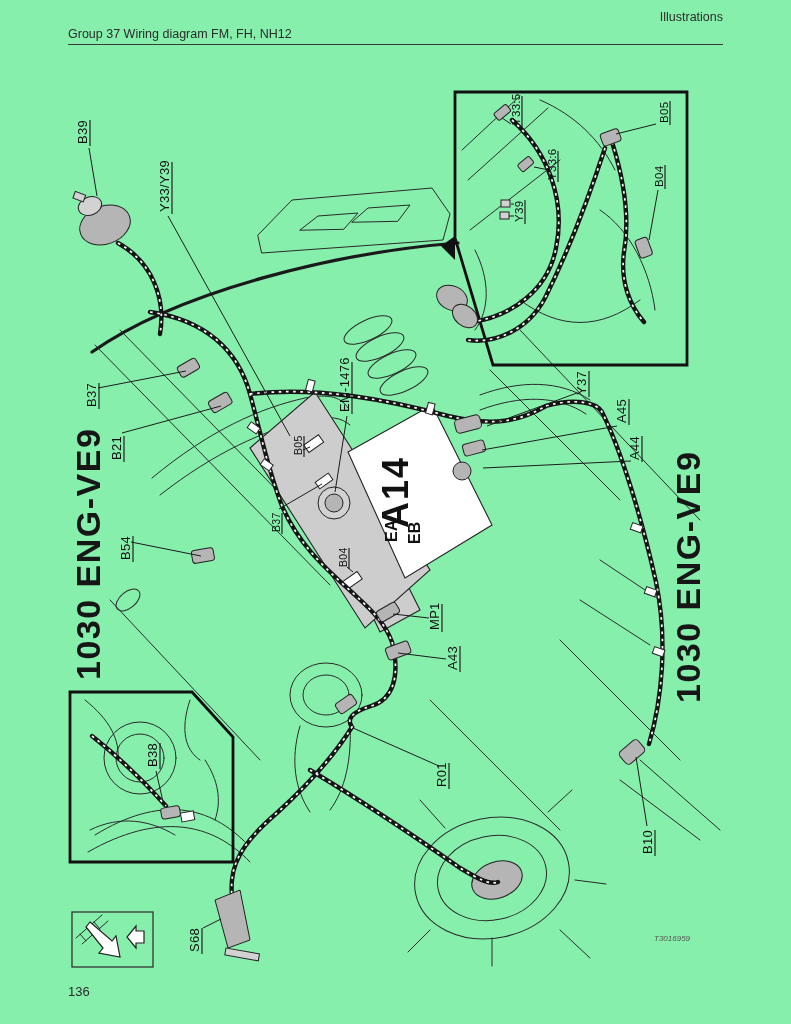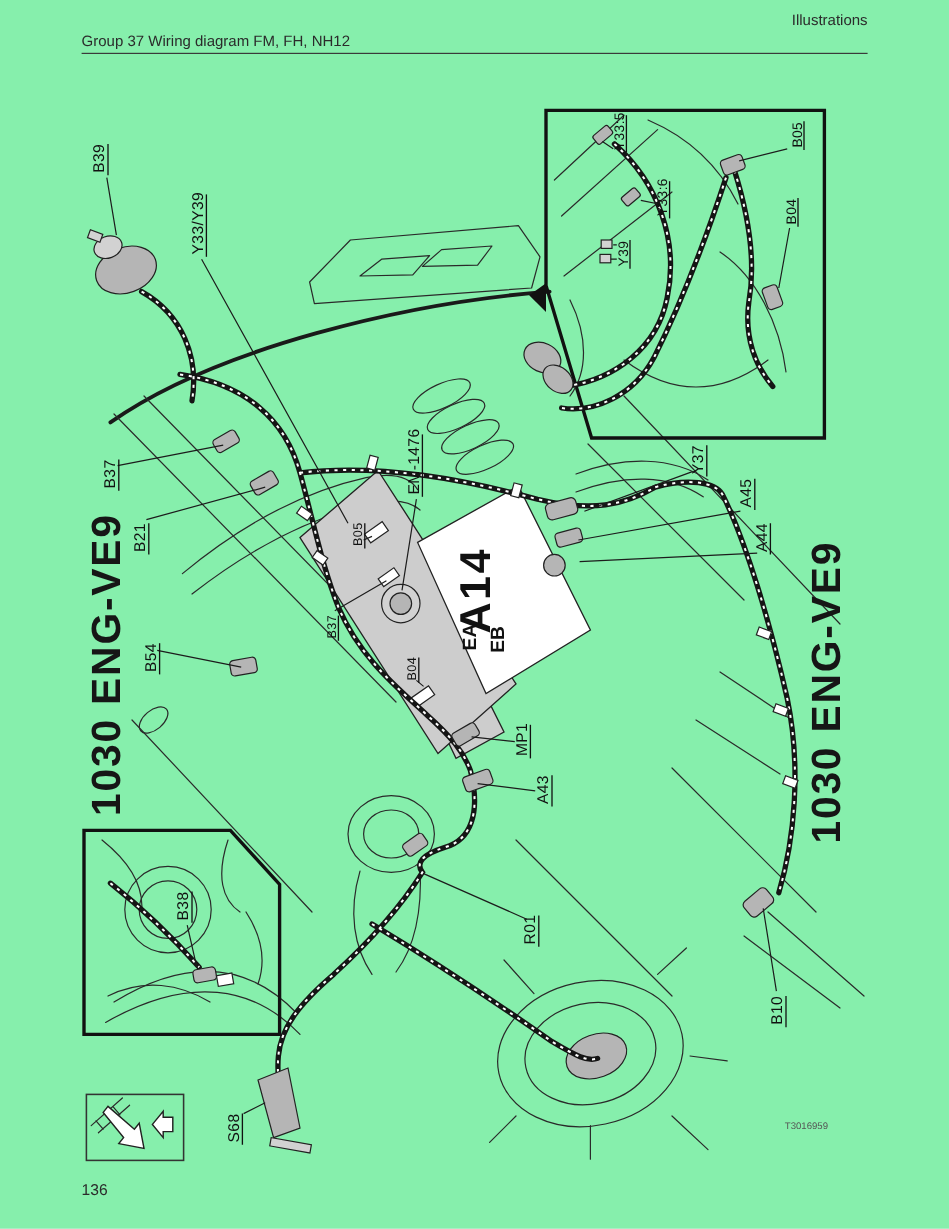--- a/index.html
+++ b/index.html
@@ -3,21 +3,21 @@
 <meta charset="utf-8">
 <style>
   html,body{margin:0;padding:0;background:#e9e9e9;}
   .page{position:relative;width:791px;height:1024px;background:#86efac;overflow:hidden;
         font-family:"Liberation Sans", sans-serif;color:#1a1a1a;}
   .hdr{position:absolute;left:68px;right:68px;top:24px;height:20px;
        border-bottom:1.2px solid #3a3a3a;font-size:12.5px;color:#2b2b2b;}
   .hdr .l{position:absolute;left:0;bottom:3px;}
   .hdr .r{position:absolute;right:0;bottom:20px;}
   .ftr-page{position:absolute;left:68px;top:984px;font-size:13px;color:#2b2b2b;}
-  .ftr-code{position:absolute;left:654px;top:934px;font-size:8px;color:#555;}
+  .ftr-code{position:absolute;left:654px;top:934px;font-size:8px;color:#555;font-style:italic;}
   svg{position:absolute;left:0;top:0;}
   svg text{fill:#111;font-family:"Liberation Sans", sans-serif;}
   .co text{font-size:13px;letter-spacing:.3px;}
   .co line{stroke:#111;stroke-width:1.1;}
   .co.small text{font-size:10.5px;}
   .co.inset text{font-size:11.5px;}
   .big{font-size:34px;font-weight:bold;letter-spacing:1.5px;fill:#161616;}
   .a14{font-size:36px;font-weight:bold;letter-spacing:2px;}
   .eab{font-size:16px;font-weight:bold;}
   .art{fill:none;stroke:#2a2a2a;stroke-width:1;stroke-linecap:round;stroke-linejoin:round;}

